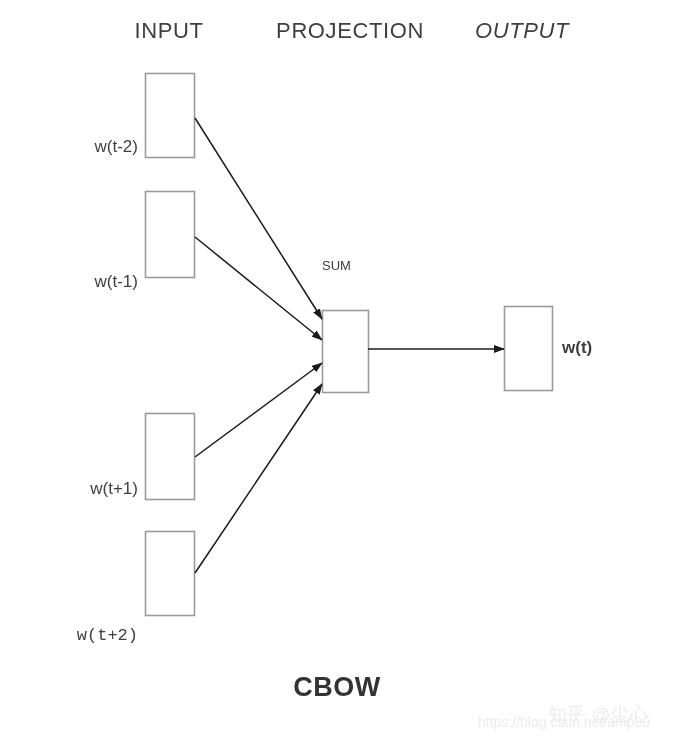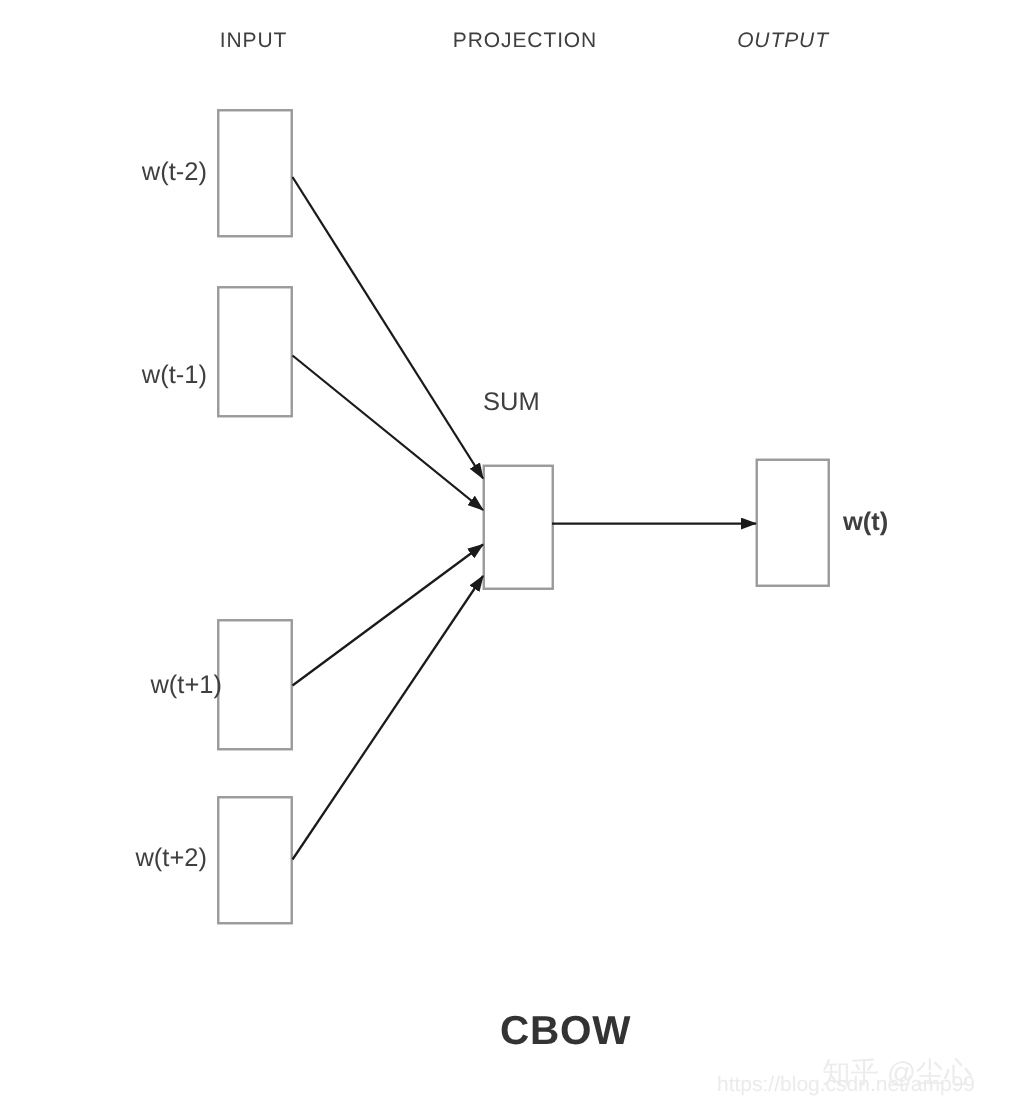--- a/index.html
+++ b/index.html
@@ -18,68 +18,68 @@
   }
   #diagram-canvas {
     position: absolute;
     left: 0;
     top: 0;
     width: 673px;
     height: 744px;
   }
   .col-header {
     position: absolute;
-    font-size: 14px;
+    font-size: 22px;
     letter-spacing: 0.6px;
     color: #3f3f3f;
     white-space: nowrap;
     transform: translateX(-50%);
   }
   #header-input    { left: 169px; top: 18px; }
   #header-proj     { left: 350px; top: 18px; }
   #header-output   { left: 522px; top: 18px; font-style: italic; }
 
   .node-label {
     position: absolute;
     font-size: 17px;
     color: #3f3f3f;
     white-space: nowrap;
   }
   .node-label.right-align {
     transform: translate(-100%, -50%);
+    margin-top: 32px;
   }
   .node-label.left-align {
     transform: translateY(-50%);
   }
   #label-wt2  { left: 138px; top: 115px; }
   #label-wt1  { left: 138px; top: 250px; }
-  #label-wtp1 { left: 148px; top: 457px; }
-  #label-wtp2 { left: 138px; top: 572px; }
+  #label-wtp1 { left: 138px; top: 457px; }
+  #label-wtp2 { left: 138px; top: 603px; font-family: Liberation Mono, monospace; }
   #label-wt   { left: 562px; top: 348px; font-weight: bold; }
 
   #label-sum {
     position: absolute;
     left: 322px;
     top: 258px;
-    font-size: 17px;
+    font-size: 13px;
     color: #3f3f3f;
     white-space: nowrap;
   }
 
   #title-cbow {
     position: absolute;
     left: 337px;
     top: 672px;
     transform: translateX(-50%);
     font-size: 27px;
     font-weight: bold;
     letter-spacing: 0.5px;
     color: #333333;
     white-space: nowrap;
-    margin-left: 40px;
   }
 
   #watermark {
     position: absolute;
     left: 0;
     top: 690px;
     width: 673px;
     height: 54px;
     pointer-events: none;
   }

